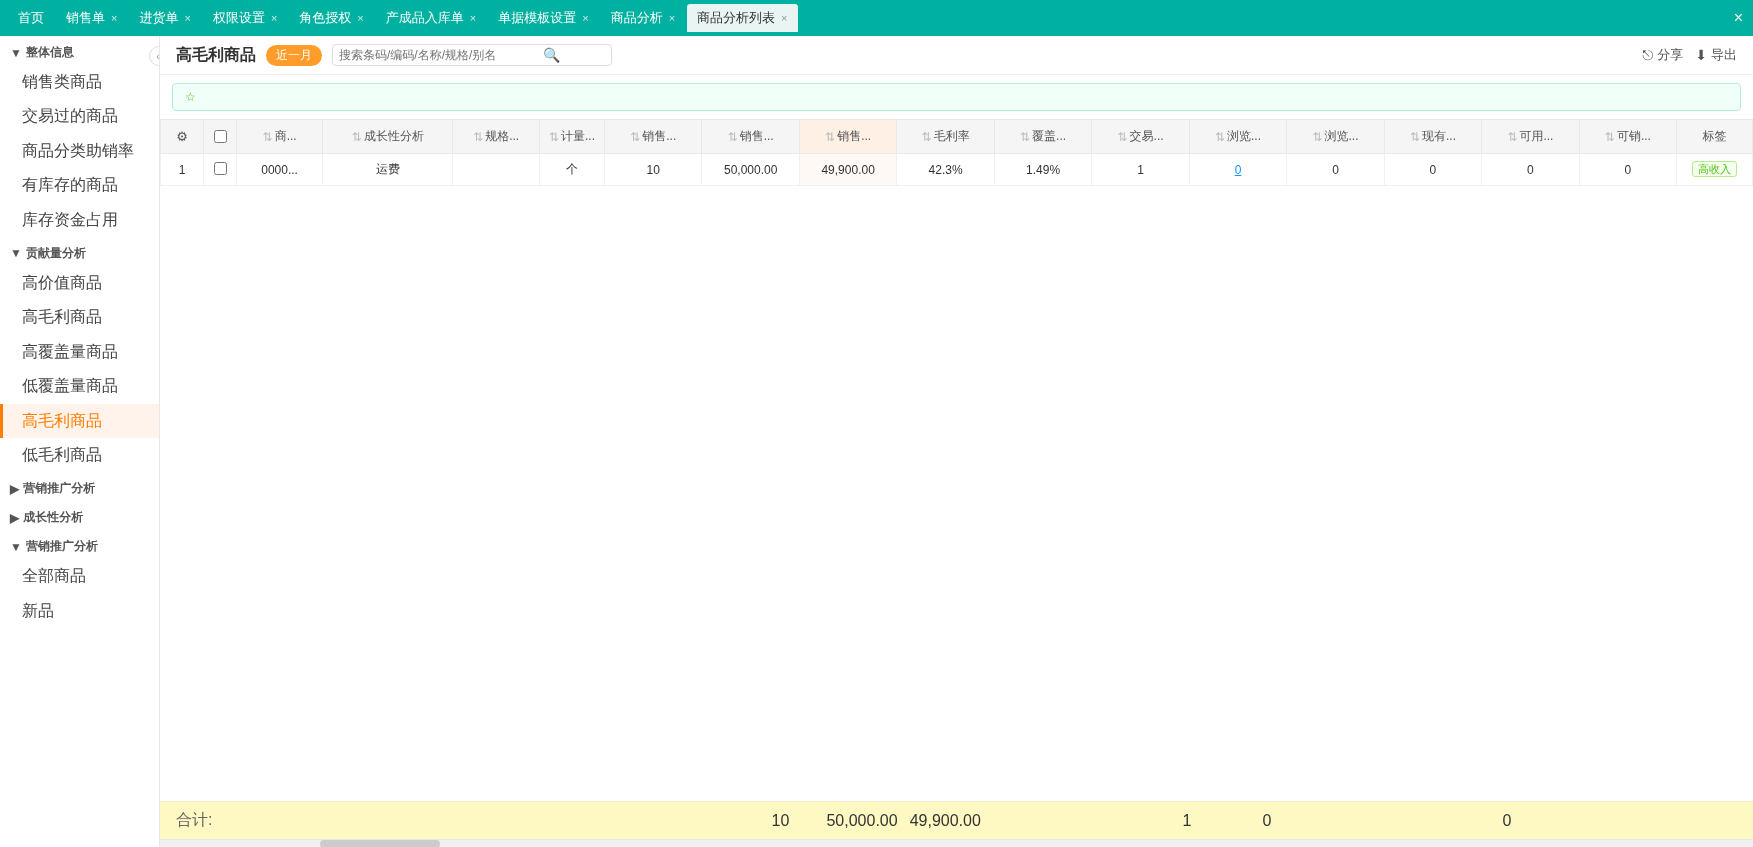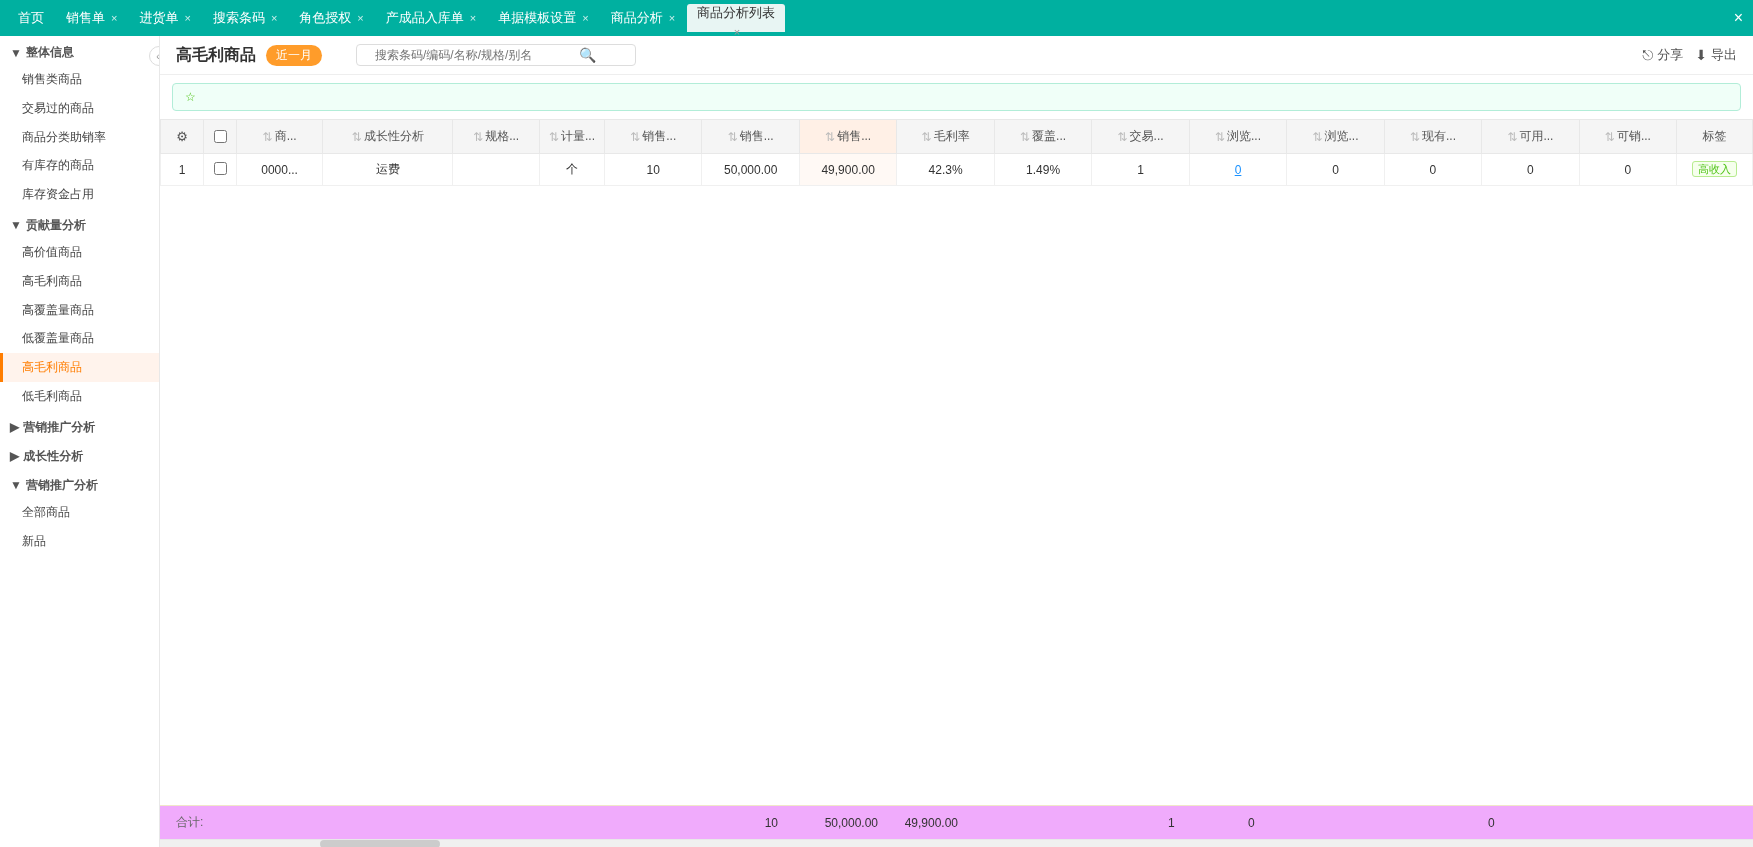--- a/index.html
+++ b/index.html
@@ -23,21 +23,20 @@
       color: white;
       cursor: pointer;
       border-radius: 3px 3px 0 0;
       white-space: nowrap;
       gap: 4px;
       font-size: 13px;
     }
     .top-nav .nav-item.active {
       background: #e8f5f3;
       color: #333;
-      flex-direction: column;
     }
     .top-nav .nav-item .close-x {
       font-size: 11px;
       color: rgba(255,255,255,0.8);
       margin-left: 2px;
     }
     .top-nav .nav-item.active .close-x { color: #999; }
     .top-nav-close {
       position: absolute;
       right: 10px;
@@ -85,21 +84,21 @@
       color: #555;
       font-size: 12px;
       font-weight: bold;
       cursor: pointer;
       gap: 4px;
     }
     .sidebar-item {
       padding: 6px 12px 6px 22px;
       color: #444;
       cursor: pointer;
-      font-size: 12px;
+      font-size: 16px;
       line-height: 1.4;
     }
     .sidebar-item.active {
       background: #fff3ec;
       color: #ff7d00;
       border-left: 3px solid #ff7d00;
       padding-left: 19px;
     }
 
     
@@ -132,25 +131,24 @@
       border-radius: 12px;
       padding: 2px 10px;
       font-size: 12px;
       cursor: pointer;
     }
     .search-box {
       display: flex;
       align-items: center;
       border: 1px solid #ddd;
       border-radius: 4px;
-      padding: 2px 18px;
+      padding: 2px 6px;
       gap: 4px;
       flex: 1;
       max-width: 280px;
-      margin-left: 24px;
     }
     .search-box input {
       border: none;
       outline: none;
       font-size: 12px;
       color: #999;
       width: 200px;
       background: transparent;
     }
     .header-actions {
@@ -232,24 +230,24 @@
       border-radius: 3px;
       padding: 1px 5px;
       font-size: 11px;
     }
     .link-blue { color: #1890ff; text-decoration: underline; cursor: pointer; }
 
     
     .footer-total {
       display: flex;
       align-items: center;
-      background: #f0abfc;
+      background: #fef9c3;
       border-top: 1px solid #f0e8c8;
       padding: 8px 16px;
-      font-size: 12px;
+      font-size: 16px;
       color: #333;
       gap: 20px;
     }
     .footer-total-label { color: #666; margin-right: 8px; }
     .footer-total-cells {
       display: flex;
       gap: 0;
       flex: 1;
     }
     .footer-cell {
@@ -290,21 +288,21 @@
   </div>
   <div class="nav-item">
     <span>销售单</span>
     <span class="close-x">×</span>
   </div>
   <div class="nav-item">
     <span>进货单</span>
     <span class="close-x">×</span>
   </div>
   <div class="nav-item">
-    <span>搜索条码</span>
+    <span>权限设置</span>
     <span class="close-x">×</span>
   </div>
   <div class="nav-item">
     <span>角色授权</span>
     <span class="close-x">×</span>
   </div>
   <div class="nav-item">
     <span>产成品入库单</span>
     <span class="close-x">×</span>
   </div>

